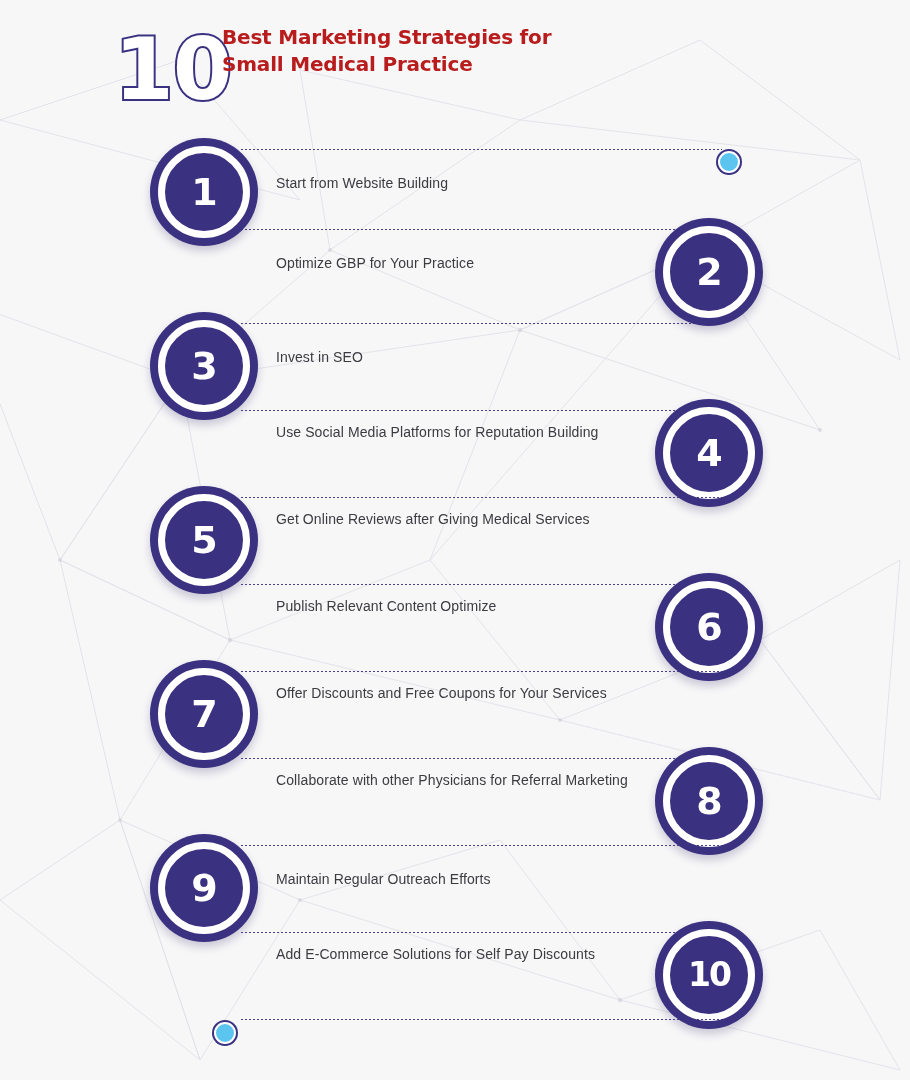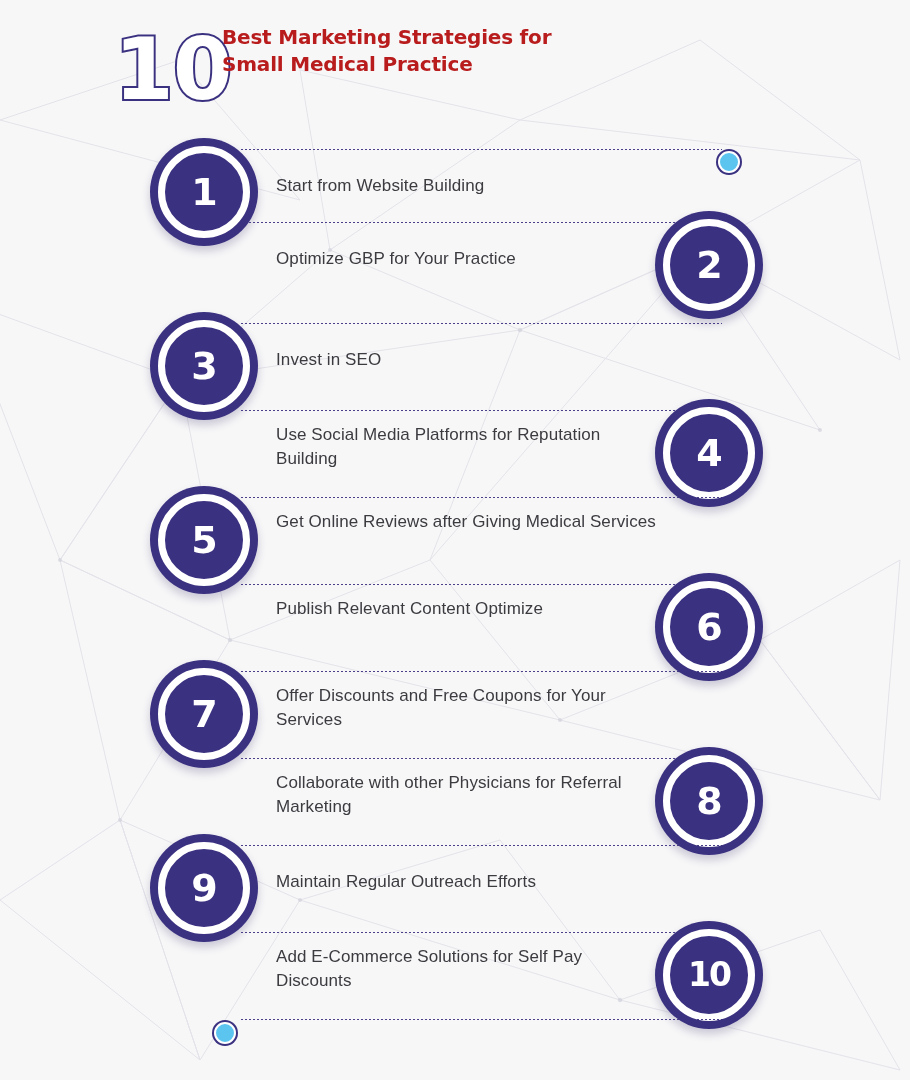--- a/index.html
+++ b/index.html
@@ -98,21 +98,21 @@
     background-repeat: repeat-x;
     background-position: 0 center;
     opacity: .92;
   }
 
   
   .steptext {
     position: absolute;
     left: 276px;
     width: 380px;
-    font-size: 17px;
+    font-size: 14px;
     line-height: 1.42;
     color: #3b3b40;
     font-weight: 400;
     letter-spacing: .1px;
     font-family: "Liberation Sans", sans-serif;
   }
   .steptext.one-line { top: 26px; }
   .steptext.two-line { top: 14px; }
 
   
@@ -210,21 +210,21 @@
 </div>
 
 <div class="list" id="list">
     <div class="row" style="top: 0px;">
       <div class="dotline"></div>
       <div class="steptext one-line">Start from Website Building</div>
       <div class="medallion left" style="top: -10.5px;">
         <span class="medallion-num">1</span>
       </div>
     </div>
-    <div class="row" style="top: 73px;">
+    <div class="row" style="top: 80px;">
       <div class="dotline"></div>
       <div class="steptext one-line">Optimize GBP for Your Practice</div>
       <div class="medallion right" style="top: -10.5px;">
         <span class="medallion-num">2</span>
       </div>
     </div>
     <div class="row" style="top: 174px;">
       <div class="dotline"></div>
       <div class="steptext one-line">Invest in SEO</div>
       <div class="medallion left" style="top: -10.5px;">

